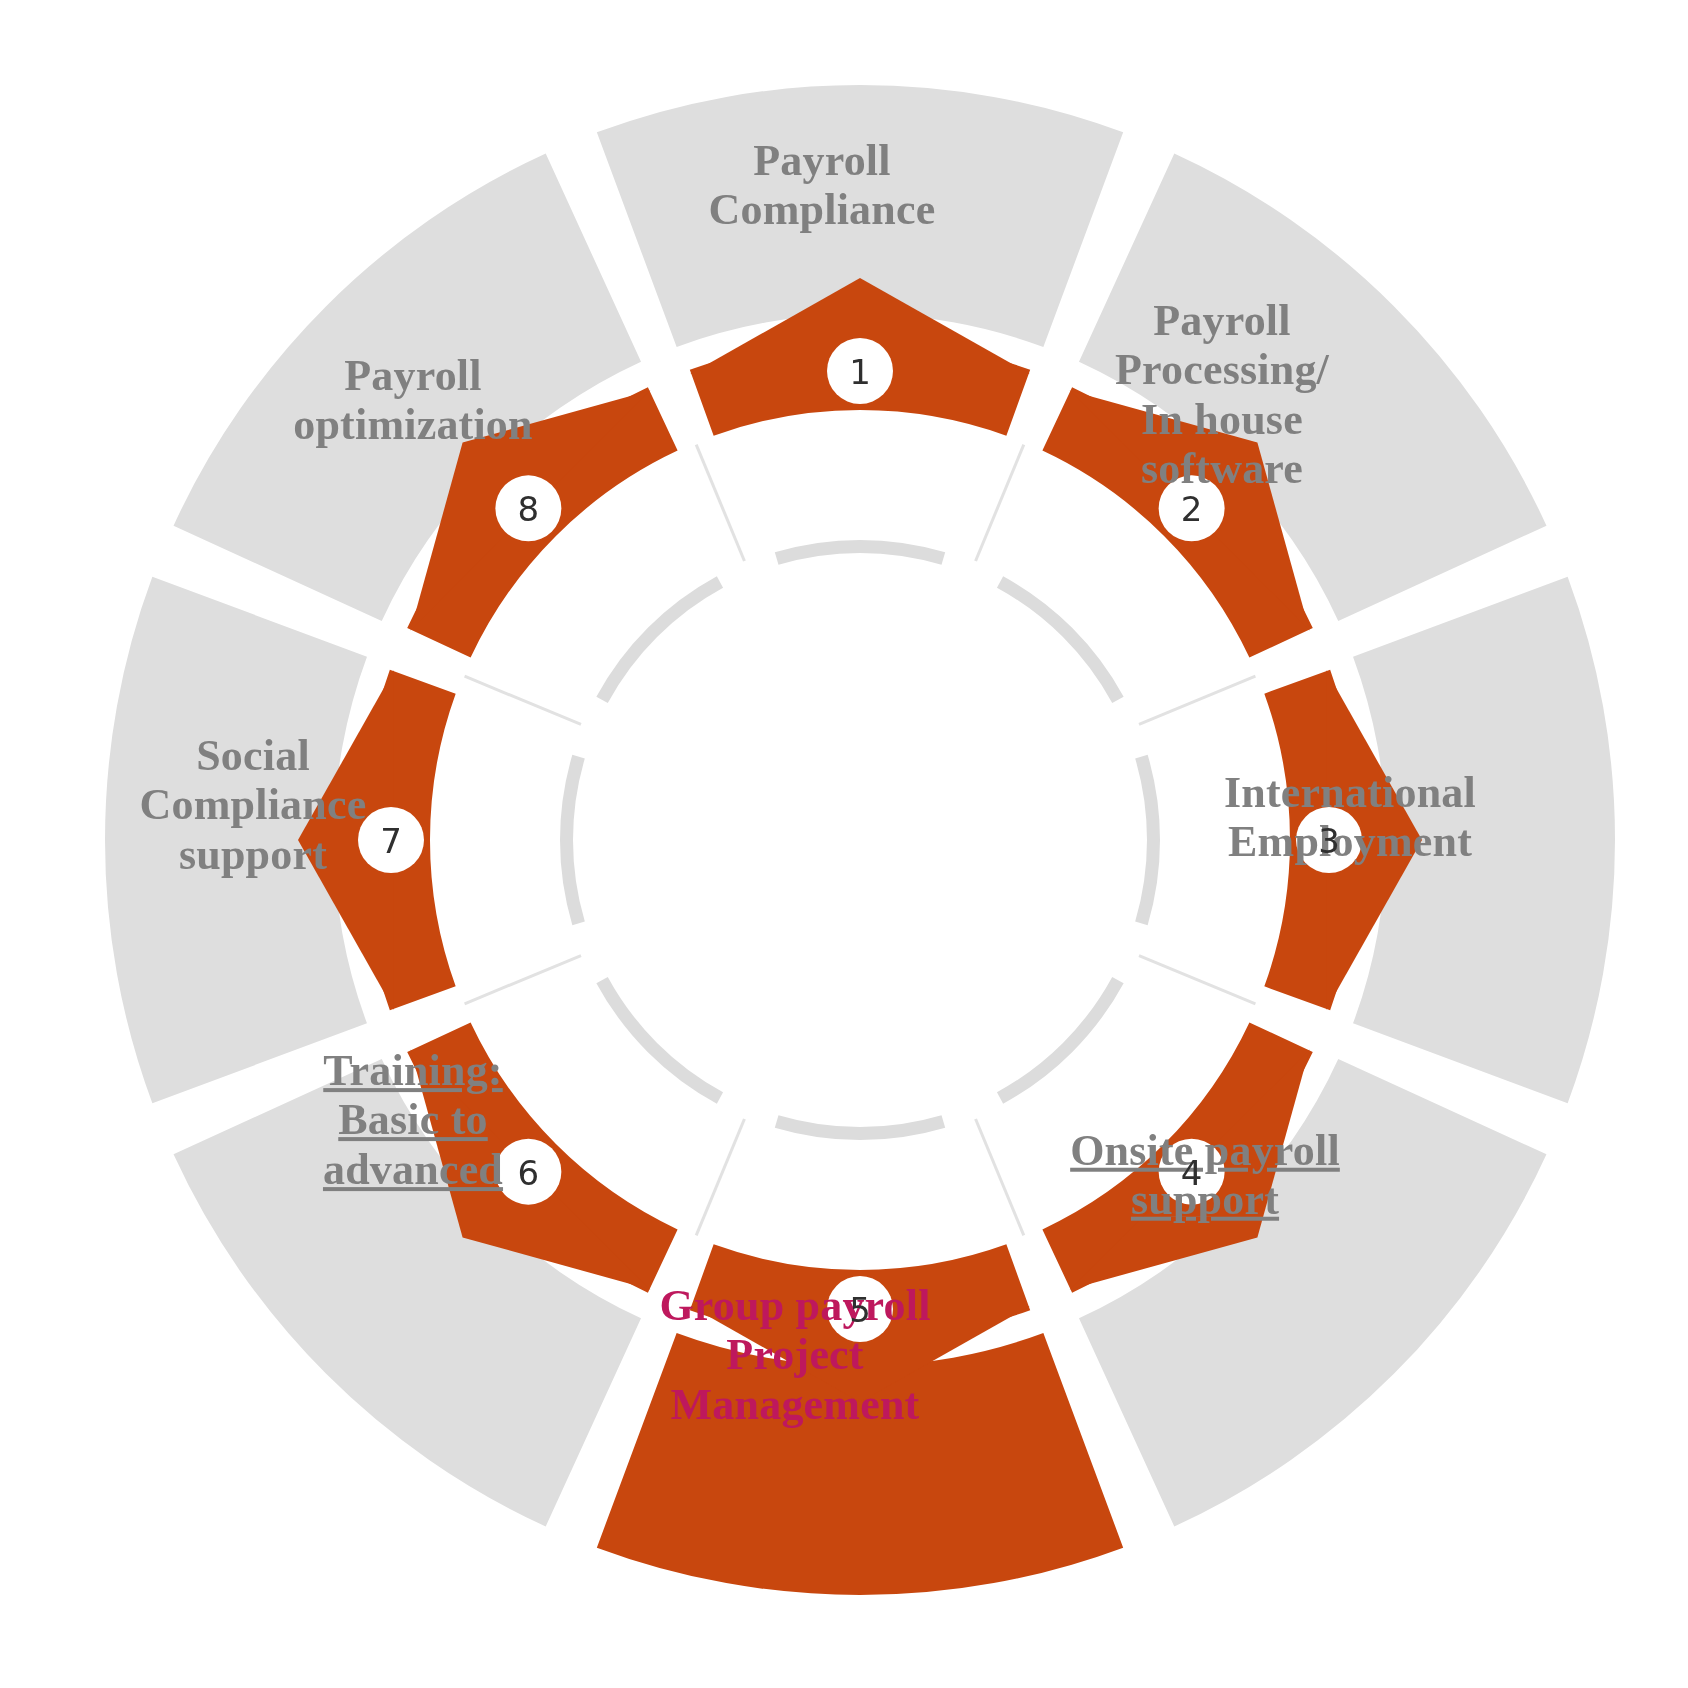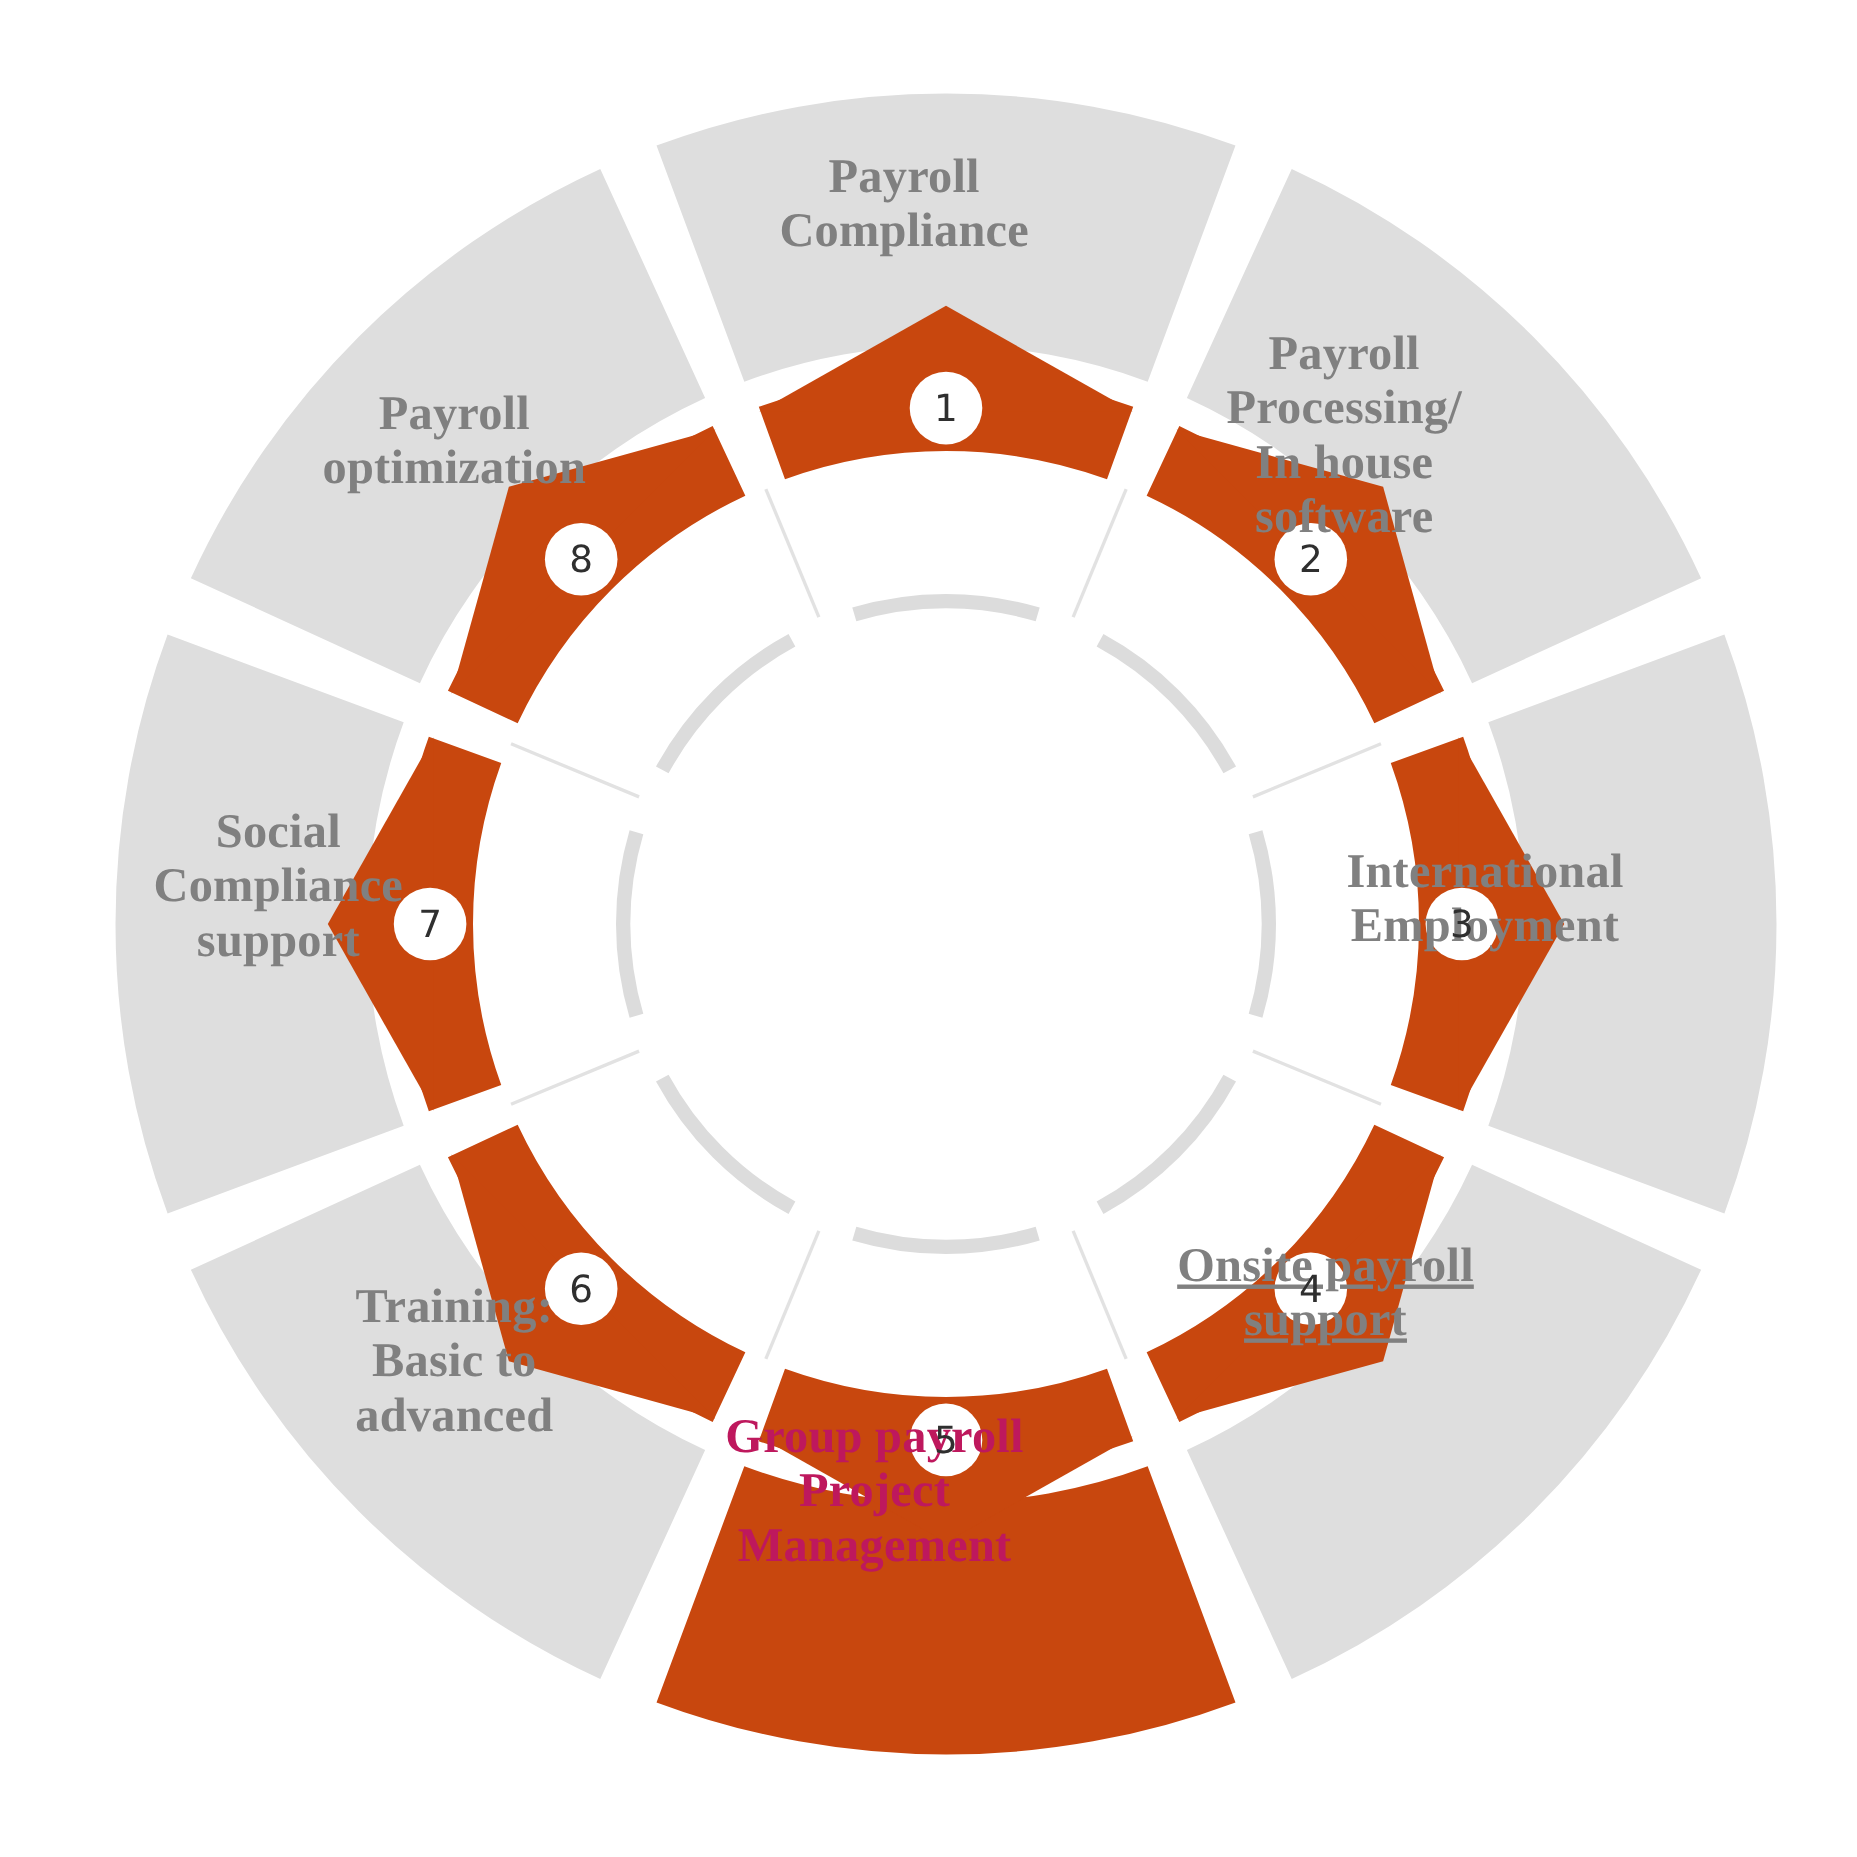--- a/index.html
+++ b/index.html
@@ -124,21 +124,21 @@
 Processing/
 In house
 software</div>
       <div class="seg-label" style="left: 1350px; top: 800px; margin-top: 17px;">International
 Employment</div>
       <div class="seg-label" style="left: 1205px; top: 1175px; text-decoration: underline;">Onsite payroll
 support</div>
       <div class="seg-label highlight" style="left: 795px; top: 1355px;">Group payroll
 Project
 Management</div>
-      <div class="seg-label" style="left: 413px; top: 1237px;">Training:
+      <div class="seg-label" style="left: 413px; top: 1120px; text-decoration: underline;">Training:
 Basic to
 advanced</div>
       <div class="seg-label" style="left: 253px; top: 805px;">Social
 Compliance
 support</div>
       <div class="seg-label" style="left: 413px; top: 400px;">Payroll
 optimization</div>
     </div>
   <div id="numbers-layer">
       <div class="badge-num" style="left: 860px; top: 372px;">1</div>

